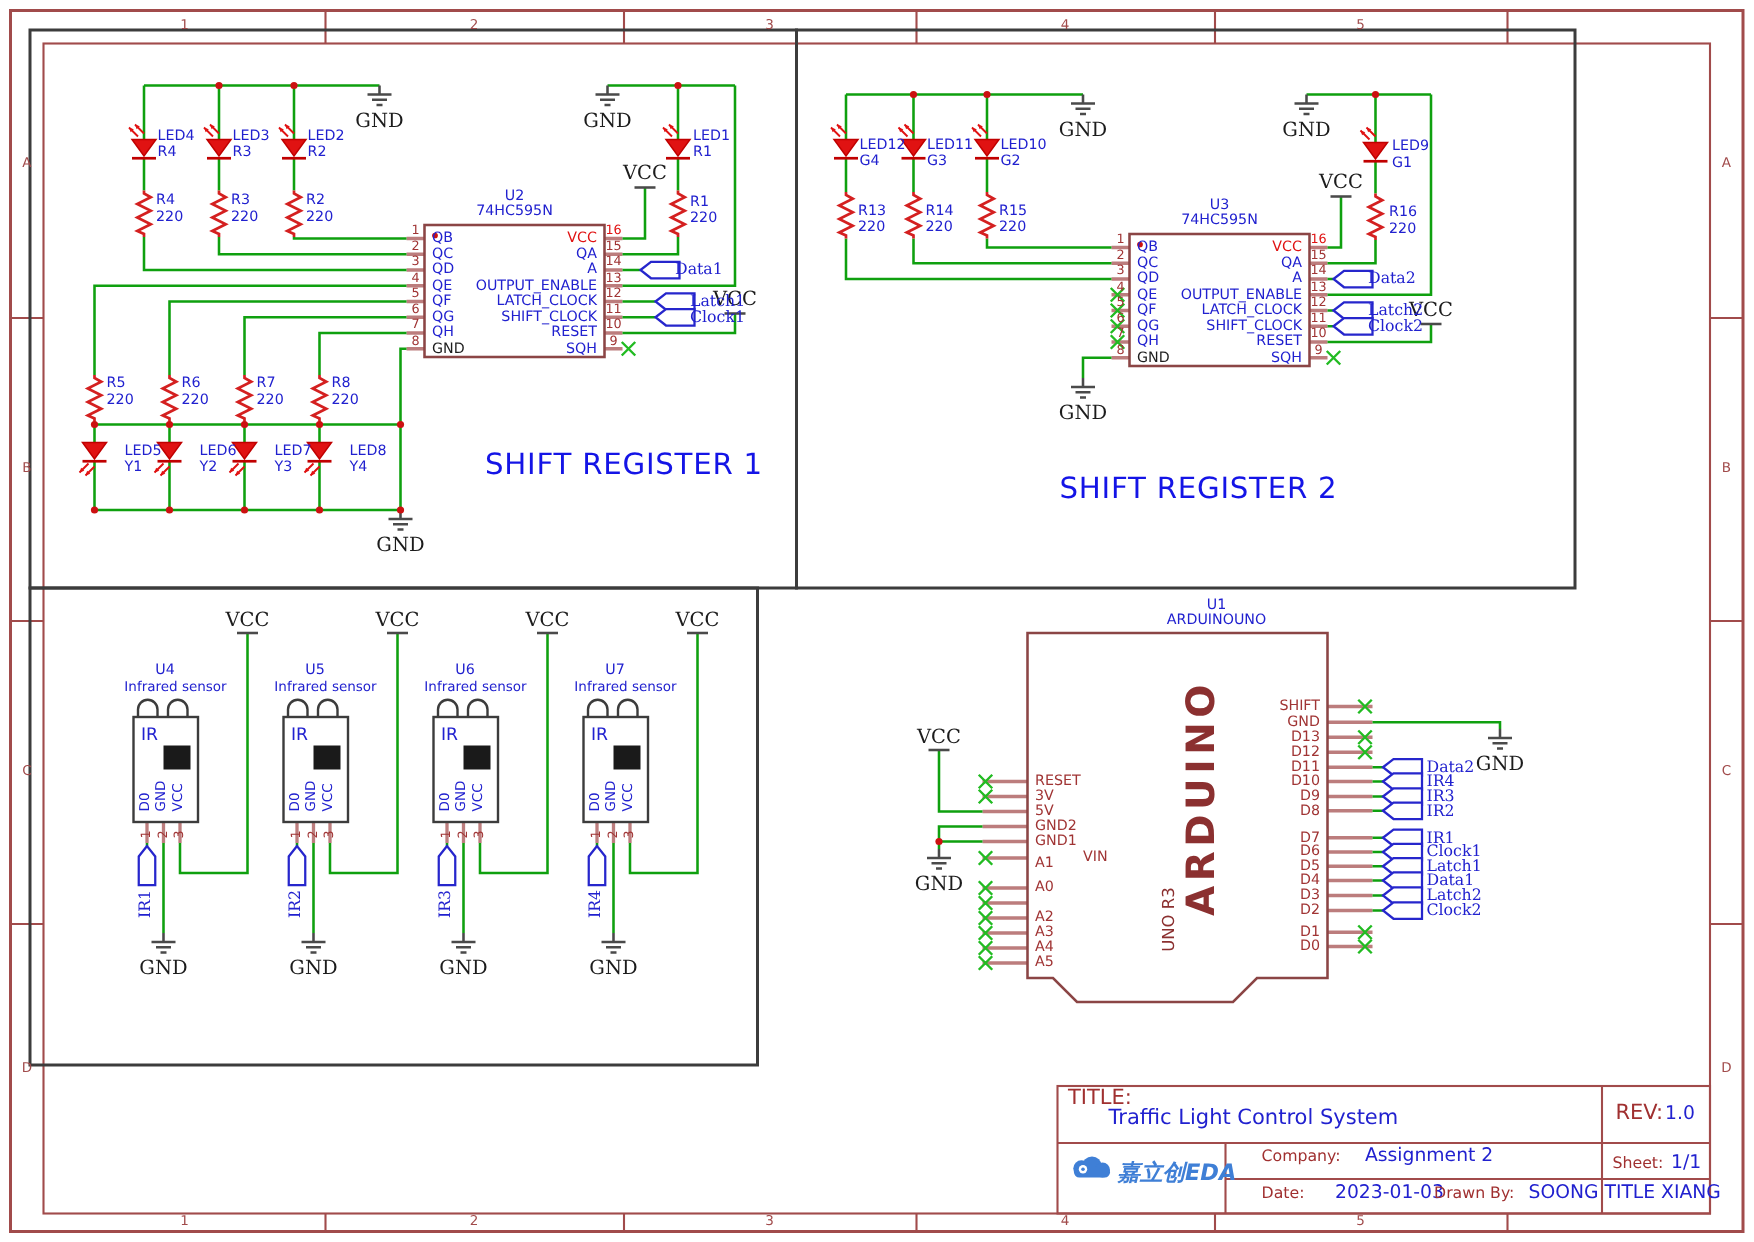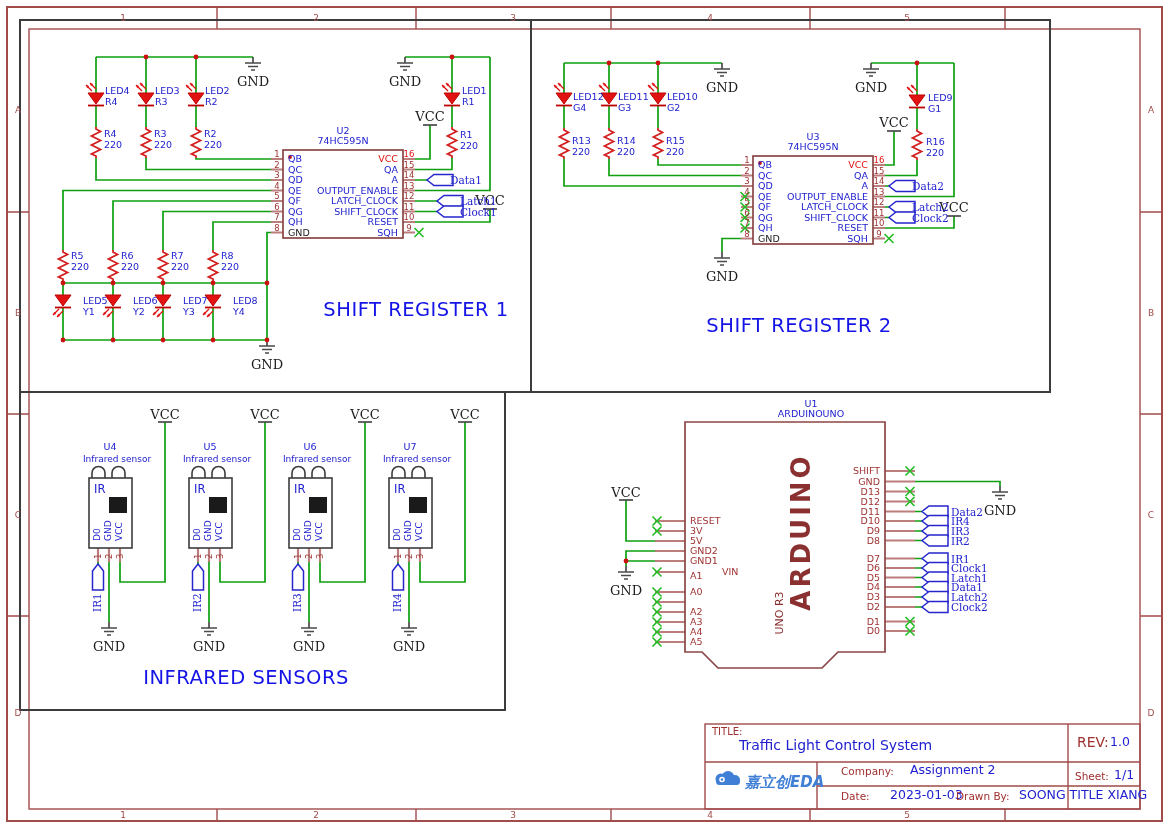--- a/index.html
+++ b/index.html
@@ -417,21 +417,20 @@
 <div class="tx lc" style="left:926px;top:153px">220</div>
 <div class="tx cc pw" style="left:722px;top:87px">GND</div>
 <div class="tx cc pw" style="left:871px;top:87px">GND</div>
 <div class="tx cc pw" style="left:722px;top:276px">GND</div>
 <div class="tx cc pw" style="left:894px;top:122px">VCC</div>
 <div class="tx cc pw" style="left:954px;top:207px">VCC</div>
 <div class="tx lc fl" style="left:912px;top:186px">Data2</div>
 <div class="tx lc fl" style="left:912px;top:207px">Latch2</div>
 <div class="tx lc fl" style="left:912px;top:217.5px">Clock2</div>
 
-<div class="tx cc big" style="left:246px;top:678px">INFRARED SENSORS</div>
 
 <div class="tx cc" style="left:110px;top:447px">U4</div>
 <div class="tx cc sm" style="left:117px;top:459px">Infrared sensor</div>
 <div class="tx lc irbody" style="left:94px;top:490px">IR</div>
 <div class="tx rotl sm" style="left:93px;top:541px">D0</div>
 <div class="tx rotl sm" style="left:104px;top:541px">GND</div>
 <div class="tx rotl sm" style="left:115px;top:541px">VCC</div>
 <div class="tx rotl num" style="left:94px;top:559px">1</div>
 <div class="tx rotl num" style="left:105px;top:559px">2</div>
 <div class="tx rotl num" style="left:116px;top:559px">3</div>
@@ -517,21 +516,21 @@
 <div class="tx lc fl" style="left:951px;top:558.5px">IR1</div>
 <div class="tx lc fl" style="left:951px;top:568px">Clock1</div>
 <div class="tx lc fl" style="left:951px;top:577.5px">Latch1</div>
 <div class="tx lc fl" style="left:951px;top:587px">Data1</div>
 <div class="tx lc fl" style="left:951px;top:597px">Latch2</div>
 <div class="tx lc fl" style="left:951px;top:607px">Clock2</div>
 <div class="tx cc pw" style="left:626px;top:492px">VCC</div>
 <div class="tx cc pw" style="left:626px;top:590px">GND</div>
 <div class="tx cc pw" style="left:1000px;top:510px">GND</div>
 
-<div class="tx lc tb-l" style="left:712px;top:732px;font-size:10px">TITLE:</div>
+<div class="tx lc tb-l" style="left:712px;top:732px;font-size:14px">TITLE:</div>
 <div class="tx lc tb-t" style="left:739px;top:745px">Traffic Light Control System</div>
 <div class="tx lc tb-l" style="left:1077px;top:742px;font-size:14px">REV:</div>
 <div class="tx lc tb-v" style="left:1110px;top:742px">1.0</div>
 <div class="tx lc tb-l" style="left:841px;top:771px">Company:</div>
 <div class="tx lc tb-v" style="left:910px;top:770px">Assignment 2</div>
 <div class="tx lc tb-l" style="left:1075px;top:776px">Sheet:</div>
 <div class="tx lc tb-v" style="left:1114px;top:775px">1/1</div>
 <div class="tx lc tb-l" style="left:841px;top:796px">Date:</div>
 <div class="tx lc tb-v" style="left:890px;top:795px">2023-01-03</div>
 <div class="tx lc tb-l" style="left:956px;top:796px">Drawn By:</div>

